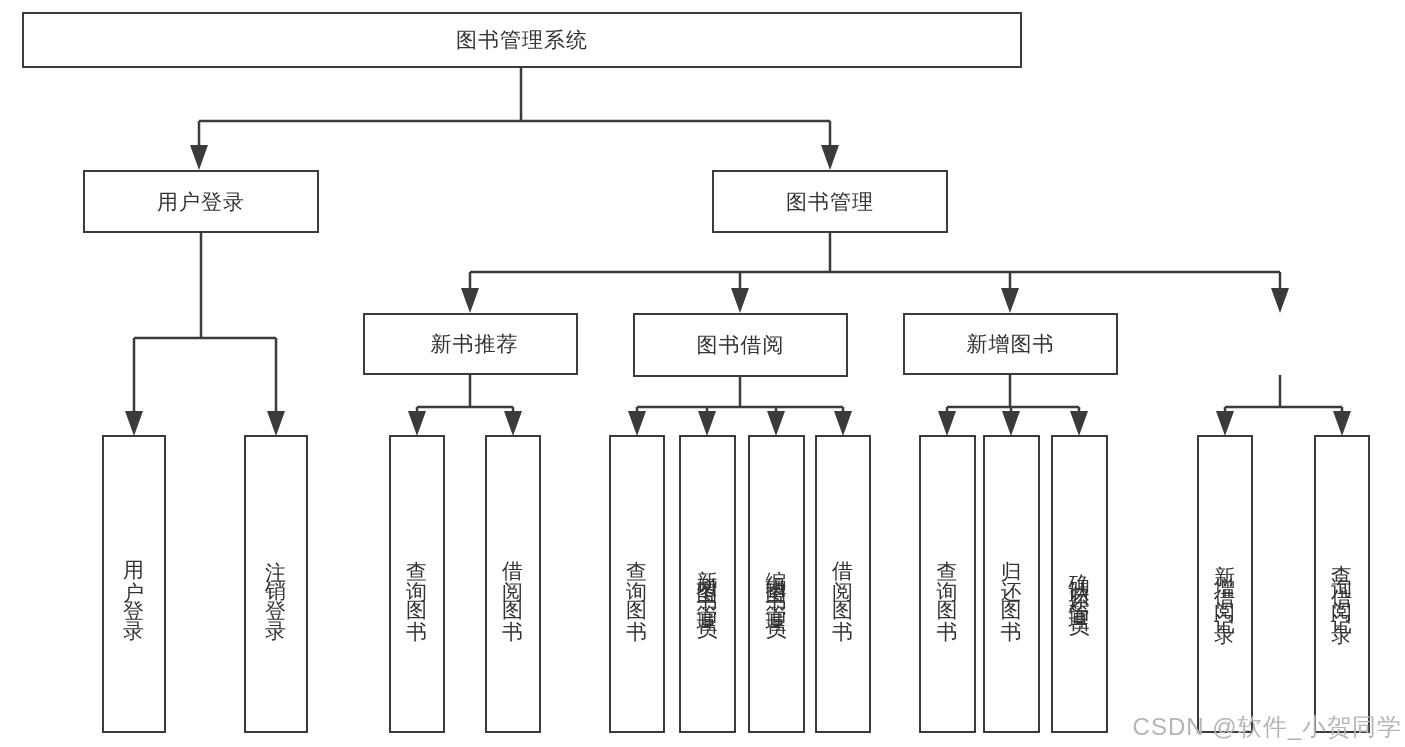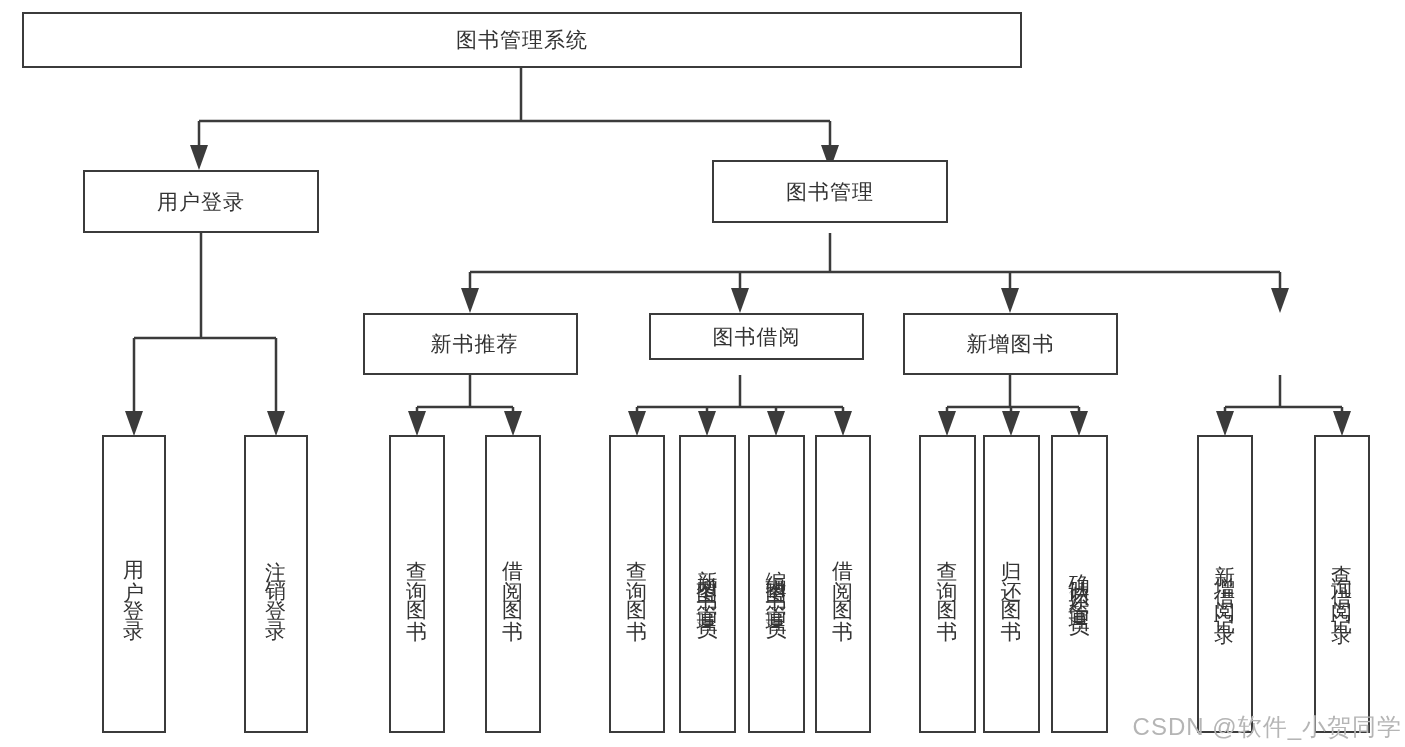--- a/index.html
+++ b/index.html
@@ -42,24 +42,24 @@
   }
   .ls4  span { letter-spacing: 20px; }
   .ls6  span { letter-spacing: 12px; }
   .ls9  span { letter-spacing: 7px;  }
   .ls10 span { letter-spacing: 6px;  }
 
   
   #n-root { left: 22px;  top: 12px;  width: 1000px; height: 56px; }
   
   #n-user-login      { left: 83px;  top: 170px; width: 236px; height: 63px; }
-  #n-book-management { left: 712px; top: 160px; width: 236px; height: 63px; }
+  #n-book-management { left: 712px; top: 170px; width: 236px; height: 63px; }
   
   #n-new-book-recommend { left: 363px;  top: 313px; width: 215px; height: 62px; padding-left: 8px; }
-  #n-book-borrowing     { left: 633px;  top: 313px; width: 215px; height: 47px; margin-left: 16px; }
+  #n-book-borrowing     { left: 633px;  top: 313px; width: 215px; height: 64px; }
   #n-current-borrowing  { left: 903px;  top: 313px; width: 215px; height: 62px; }
   #n-borrowing-records  { left: 1173px; top: 313px; width: 215px; height: 62px; }
   
   .leaf { top: 435px; height: 298px; }
   #l-user-login            { left: 102px;  width: 64px; }
   #l-logout                { left: 244px;  width: 64px; }
   #l-rec-query-books       { left: 389px;  width: 56px; }
   #l-rec-borrow-books      { left: 485px;  width: 56px; }
   #l-bor-query-books       { left: 609px;  width: 56px; }
   #l-bor-add-book          { left: 679px;  width: 57px; }

